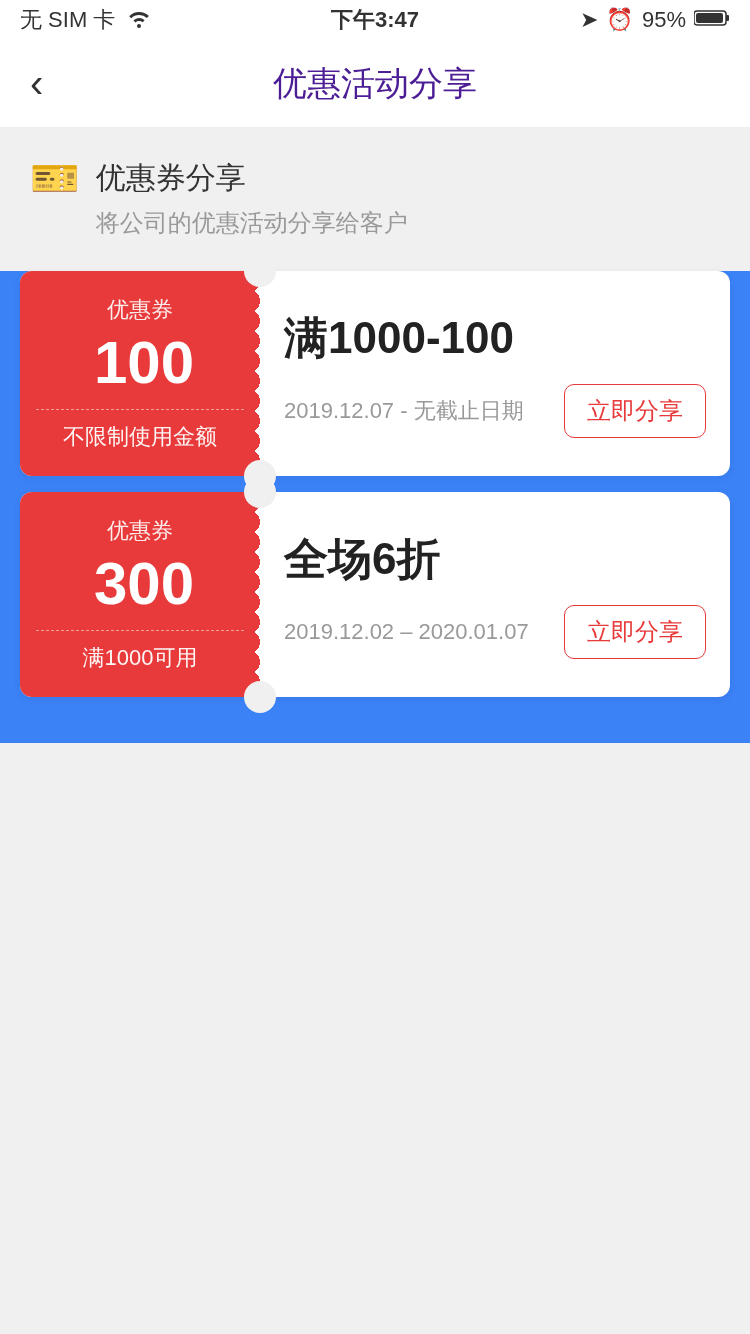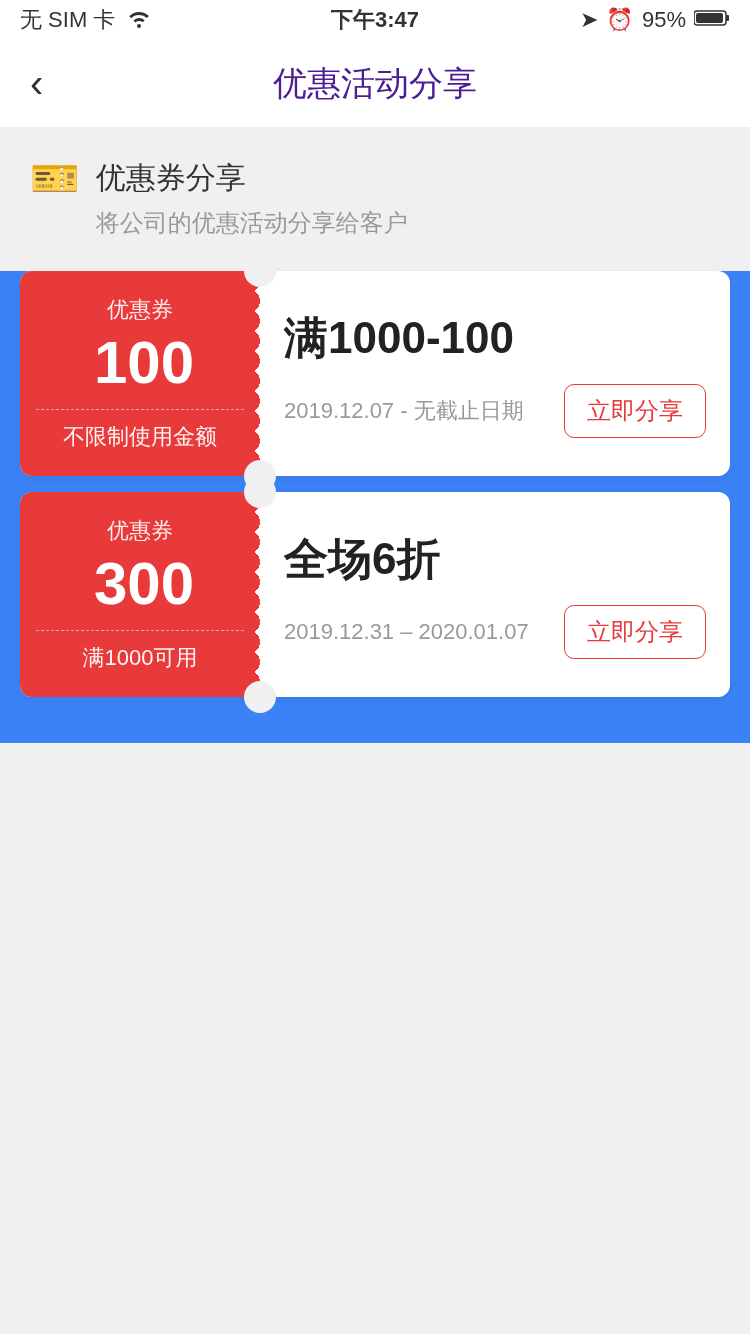--- a/index.html
+++ b/index.html
@@ -292,21 +292,21 @@
       <div class="coupon-notch-top"></div>
       <div class="coupon-notch-bottom"></div>
       <div class="coupon-type">优惠券</div>
       <div class="coupon-value">300</div>
       <hr class="coupon-divider">
       <div class="coupon-condition">满1000可用</div>
     </div>
     <div class="coupon-right">
       <div class="coupon-name">全场6折</div>
       <div class="coupon-meta">
-        <span class="coupon-date">2019.12.31 – 2020.01.07</span>
+        <span class="coupon-date">2019.12.02 – 2020.01.07</span>
         <button class="coupon-share-btn">立即分享</button>
       </div>
     </div>
   </div>
 
 </div>
 
 <div class="empty-area"></div>
 
 </body></html>

